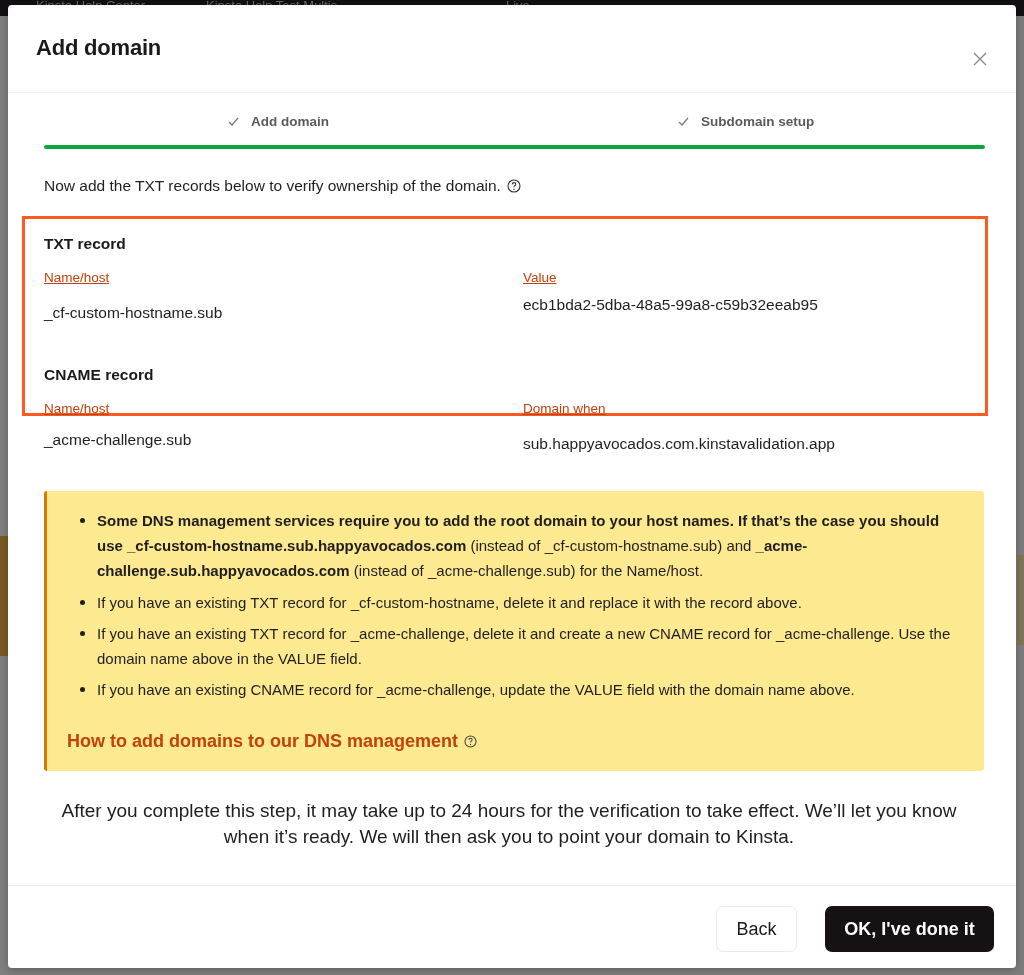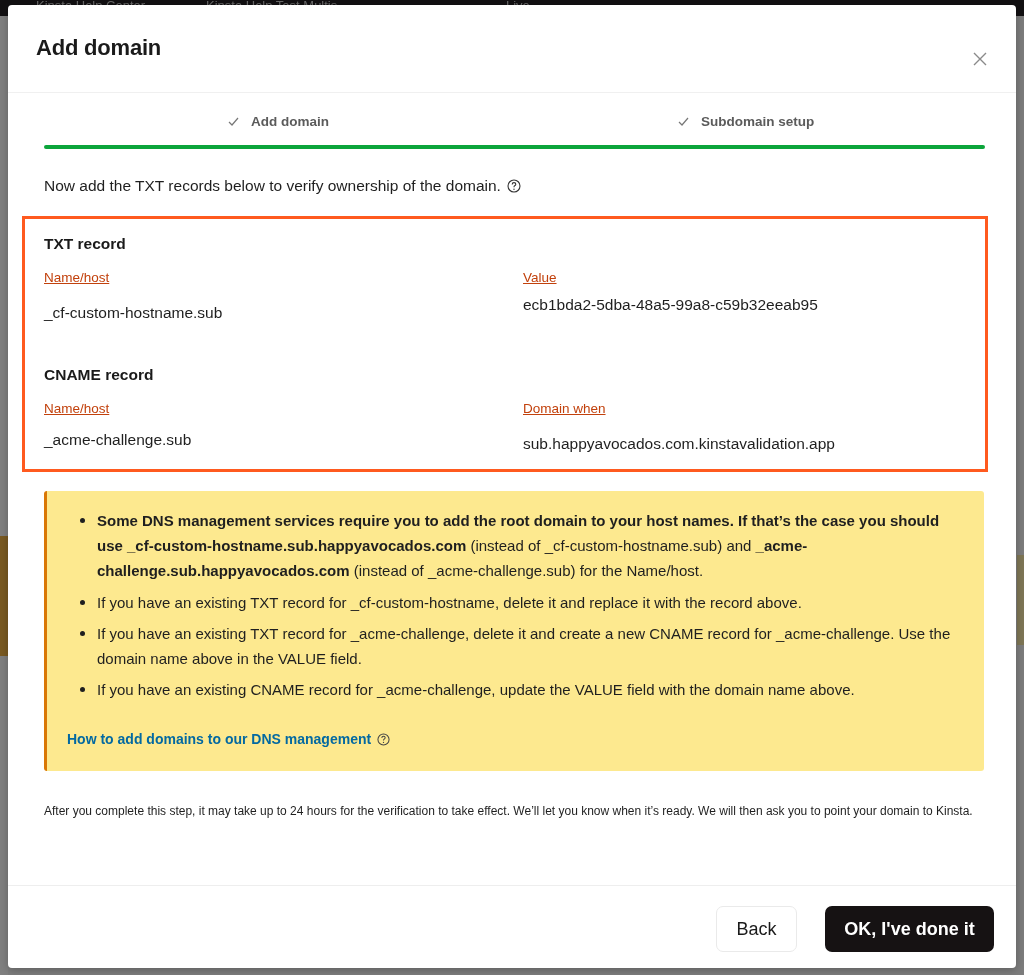--- a/index.html
+++ b/index.html
@@ -58,21 +58,21 @@
     }
 
     .intro {
       position: absolute; left: 36px; top: 172px;
       font-size: 15.5px; color: #1f1f1f; display: flex; align-items: center;
     }
     .intro .help { margin-left: 6px; display: inline-flex; }
 
     
     .records {
-      position: absolute; left: 14px; top: 211px; width: 966px; height: 256px;
+      position: absolute; left: 14px; top: 211px; width: 966px; height: 200px;
       border: 3.5px solid #ff5a1f;
     }
     .rec-title { position: absolute; left: 19px; font-size: 15.5px; font-weight: bold; color: #1a1a1a; }
     .rec-label { position: absolute; font-size: 13.5px; color: #c2410c; text-decoration: underline; }
     .rec-value { position: absolute; font-size: 15.5px; color: #1f1f1f; }
 
     
     .notice {
       position: absolute; left: 36px; top: 486px; width: 940px; height: 280px;
       background: #fde98f; border-radius: 3px; border-left: 3px solid #d97706;
@@ -83,28 +83,28 @@
       color: #1f1f1f; margin-bottom: 6px;
     }
     .notice li::before {
       content: ""; position: absolute; left: 3px; top: 10px; width: 5px; height: 5px;
       border-radius: 50%; background: #1f1f1f;
     }
     .notice li.bold { font-weight: bold; margin-bottom: 7px; }
     .notice li b { font-weight: bold; }
     .notice li .norm { font-weight: normal; }
     .notice-link {
-      position: absolute; left: 20px; top: 240px; font-size: 14px; font-weight: bold;
-      color: #0369a1; display: flex; align-items: center; cursor: pointer;
+      position: absolute; left: 20px; top: 240px; font-size: 18px; font-weight: bold;
+      color: #c2410c; display: flex; align-items: center; cursor: pointer;
     }
     .notice-link .help { margin-left: 6px; display: inline-flex; }
 
     .after {
       position: absolute; left: 36px; top: 793px; width: 930px;
-      font-size: 12px; line-height: 26px; color: #1f1f1f;
+      font-size: 19px; line-height: 26px; color: #1f1f1f; text-align: center;
     }
 
     .footer {
       position: absolute; left: 0; top: 880px; width: 100%; height: 83px;
       border-top: 1px solid #eeeeee;
     }
     .btn {
       position: absolute; top: 20px; height: 46px; border-radius: 7px;
       font-family: "Liberation Sans", "DejaVu Sans", sans-serif;
       font-size: 18px; display: flex; align-items: center; justify-content: center; cursor: pointer;

